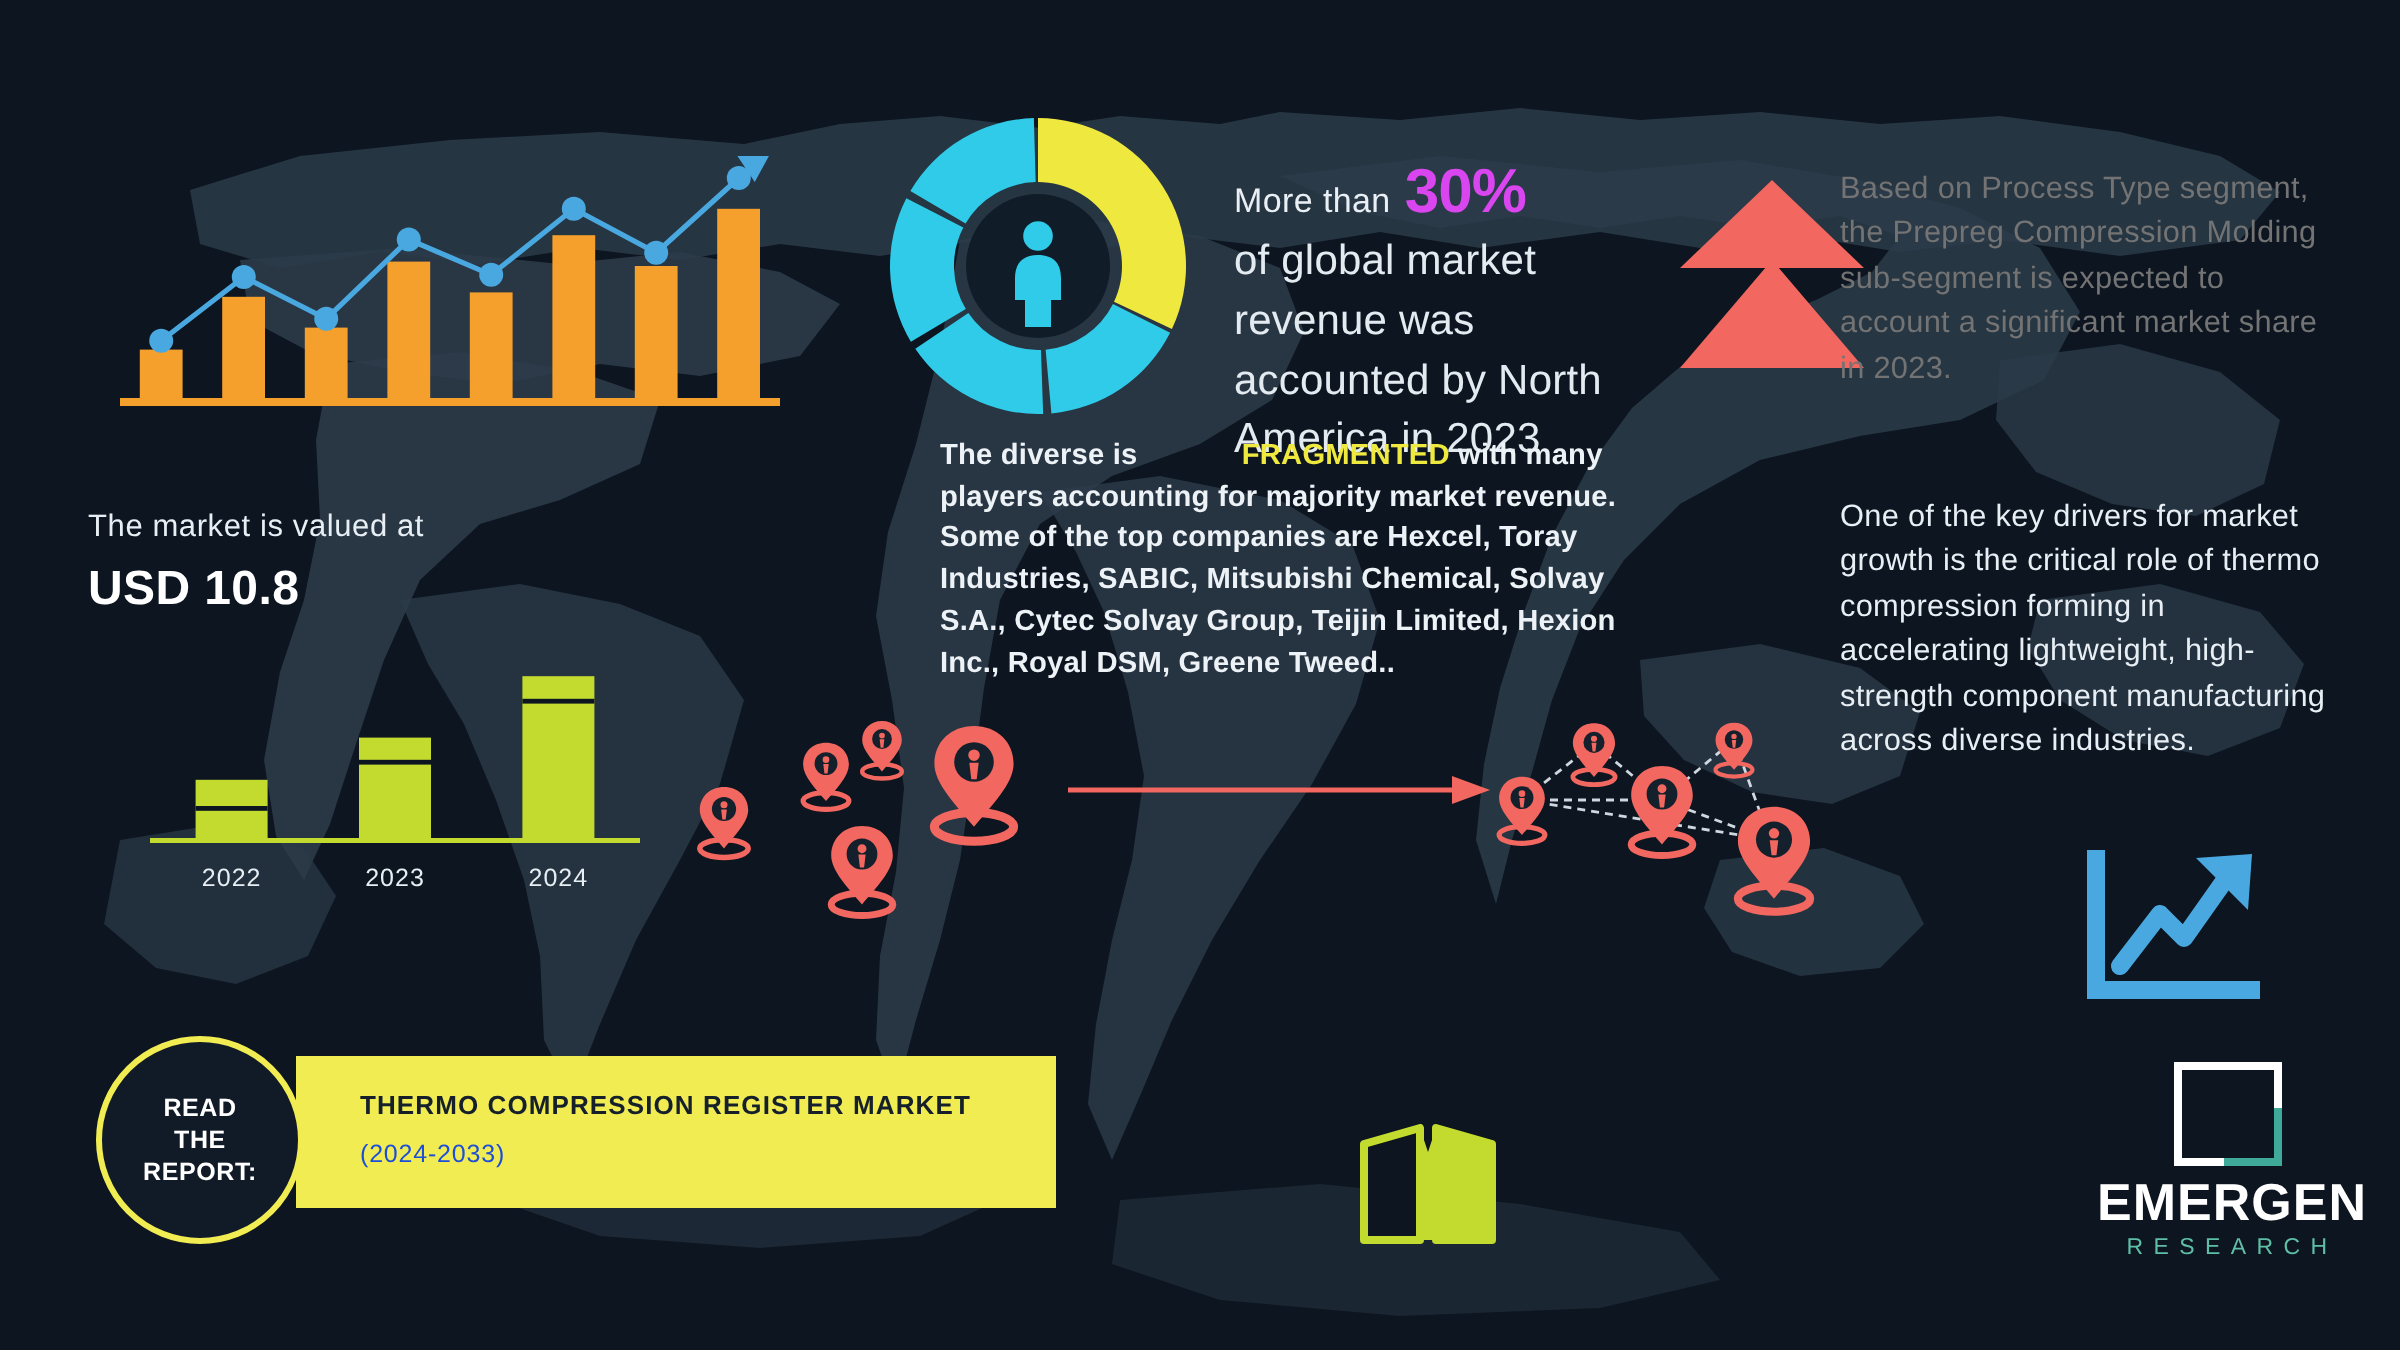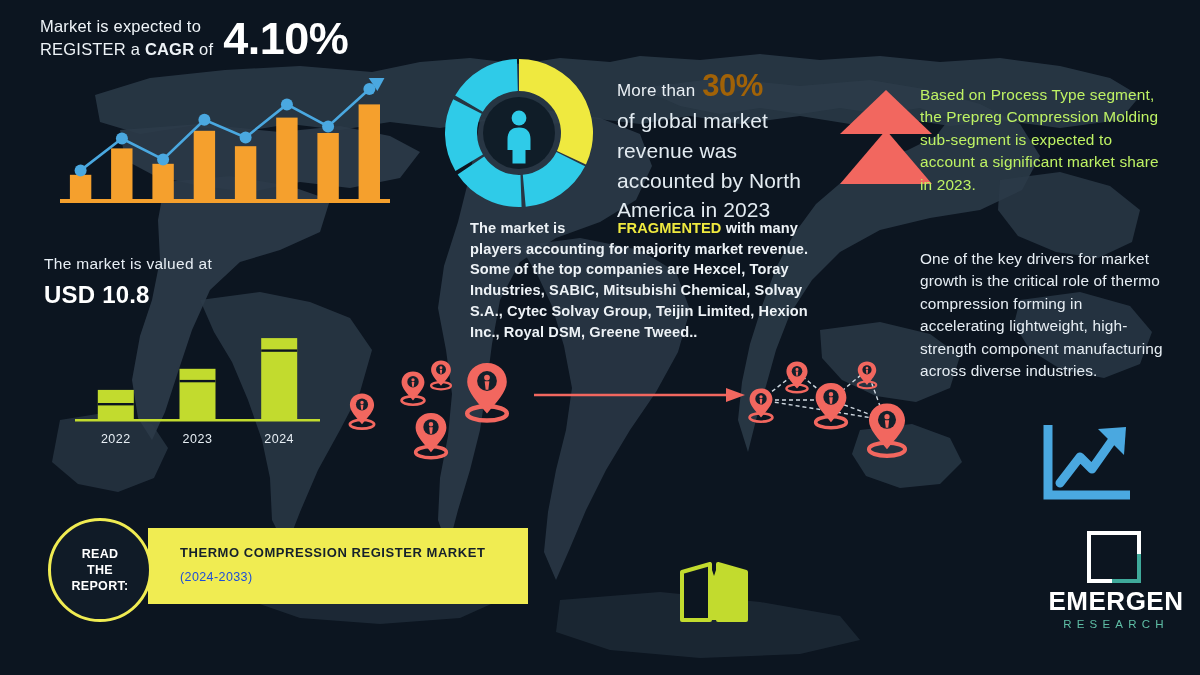--- a/index.html
+++ b/index.html
@@ -104,35 +104,35 @@
   
   #donut {
     position: absolute;
     left: 443px; top: 57px;
     width: 152px; height: 152px;
   }
 
   
   #north-america {
     position: absolute;
-    left: 617px; top: 68px;
+    left: 617px; top: 78px;
     width: 215px;
   }
   #north-america .row1 {
     display: flex;
     align-items: baseline;
     margin-bottom: 2px;
   }
   #north-america .more {
     color: #e9eff4;
     font-size: 17px;
     letter-spacing: .2px;
   }
   #na-pct {
-    color: #a16207;
+    color: #d946ef;
     font-size: 31px;
     font-weight: 700;
     margin-left: 7px;
     letter-spacing: -.5px;
   }
   #north-america .body {
     color: #e3ebf1;
     font-size: 21px;
     line-height: 1.42;
     letter-spacing: .1px;
@@ -156,21 +156,21 @@
     position: absolute;
     left: 838px; top: 88px;
     width: 96px; height: 100px;
   }
 
   
   #process-type {
     position: absolute;
     left: 920px; top: 84px;
     width: 248px;
-    color: #bef264;
+    color: #737373;
     font-size: 15.4px;
     line-height: 1.46;
     letter-spacing: .15px;
   }
   #key-driver {
     position: absolute;
     left: 920px; top: 248px;
     width: 248px;
     color: #e7eef4;
     font-size: 15.4px;
@@ -297,27 +297,20 @@
       <path d="M820 330 L880 322 L930 334 L960 356 L950 388 L916 402 L876 396 L842 380 L822 358 Z" opacity="0.8"></path>
       <path d="M860 430 L912 424 L950 438 L962 462 L940 484 L900 488 L866 476 L852 454 Z" opacity="0.76"></path>
       <path d="M1000 180 L1060 172 L1110 186 L1140 210 L1132 242 L1098 258 L1056 252 L1018 236 L998 210 Z" opacity="0.8"></path>
       <path d="M1020 300 L1080 292 L1130 306 L1152 332 L1140 364 L1104 378 L1062 370 L1030 350 L1014 324 Z" opacity="0.78"></path>
       <path d="M60 420 L110 412 L152 424 L168 448 L154 478 L118 492 L78 484 L52 462 Z" opacity="0.7"></path>
       <path d="M250 560 L340 552 L420 562 L480 576 L500 600 L460 618 L380 624 L300 618 L248 600 Z" opacity="0.5"></path>
       <path d="M560 600 L660 592 L760 602 L840 616 L860 640 L800 654 L700 658 L610 650 L556 632 Z" opacity="0.45"></path>
     </g>
   </svg>
 
-  <div id="headline">
-    <div class="lines">
-      <div>Market is expected to</div>
-      <div><span>REGISTER a </span><b>CAGR</b><span> of</span></div>
-    </div>
-    <div id="cagr-value">4.10%</div>
-  </div>
 
   <svg id="growth-chart" viewBox="0 0 330 130">
     <g id="growth-bars">
         <rect x="9.9" y="96.8" width="21.4" height="24.2" fill="#f5a02d"></rect>
         <rect x="51.1" y="70.4" width="21.4" height="50.6" fill="#f5a02d"></rect>
         <rect x="92.4" y="85.8" width="21.4" height="35.2" fill="#f5a02d"></rect>
         <rect x="133.7" y="52.8" width="21.4" height="68.2" fill="#f5a02d"></rect>
         <rect x="174.9" y="68.2" width="21.4" height="52.8" fill="#f5a02d"></rect>
         <rect x="216.2" y="39.6" width="21.4" height="81.4" fill="#f5a02d"></rect>
         <rect x="257.4" y="55.0" width="21.4" height="66.0" fill="#f5a02d"></rect>
@@ -380,21 +373,21 @@
   </svg>
 
   <div id="north-america">
     <div class="row1">
       <span class="more">More than</span>
       <span id="na-pct">30%</span>
     </div>
     <div class="body">of global market revenue was accounted by North America in 2023</div>
   </div>
 
-  <div id="fragmented"><span>The market is </span><span class="hl">FRAGMENTED</span><span> with many players accounting for majority market revenue. Some of the top companies are Hexcel, Toray Industries, SABIC, Mitsubishi Chemical, Solvay S.A., Cytec Solvay Group, Teijin Limited, Hexion Inc., Royal DSM, Greene Tweed..</span></div>
+  <div id="fragmented"><span>The diverse is </span><span class="hl">FRAGMENTED</span><span> with many players accounting for majority market revenue. Some of the top companies are Hexcel, Toray Industries, SABIC, Mitsubishi Chemical, Solvay S.A., Cytec Solvay Group, Teijin Limited, Hexion Inc., Royal DSM, Greene Tweed..</span></div>
 
   <svg id="chevrons" viewBox="0 0 96 100">
     <path d="M48 2 L94 46 L2 46 Z" fill="#f2675f"></path>
     <path d="M48 42 L94 96 L2 96 Z" fill="#f2675f"></path>
   </svg>
 
   <div id="process-type">Based on Process Type segment, the Prepreg Compression Molding sub-segment is expected to account a significant market share in 2023.</div>
   <div id="key-driver">One of the key drivers for market growth is the critical role of thermo compression forming in accelerating lightweight, high-strength component manufacturing across diverse industries.</div>
 
   <svg id="pins-left" viewBox="0 0 250 115">

